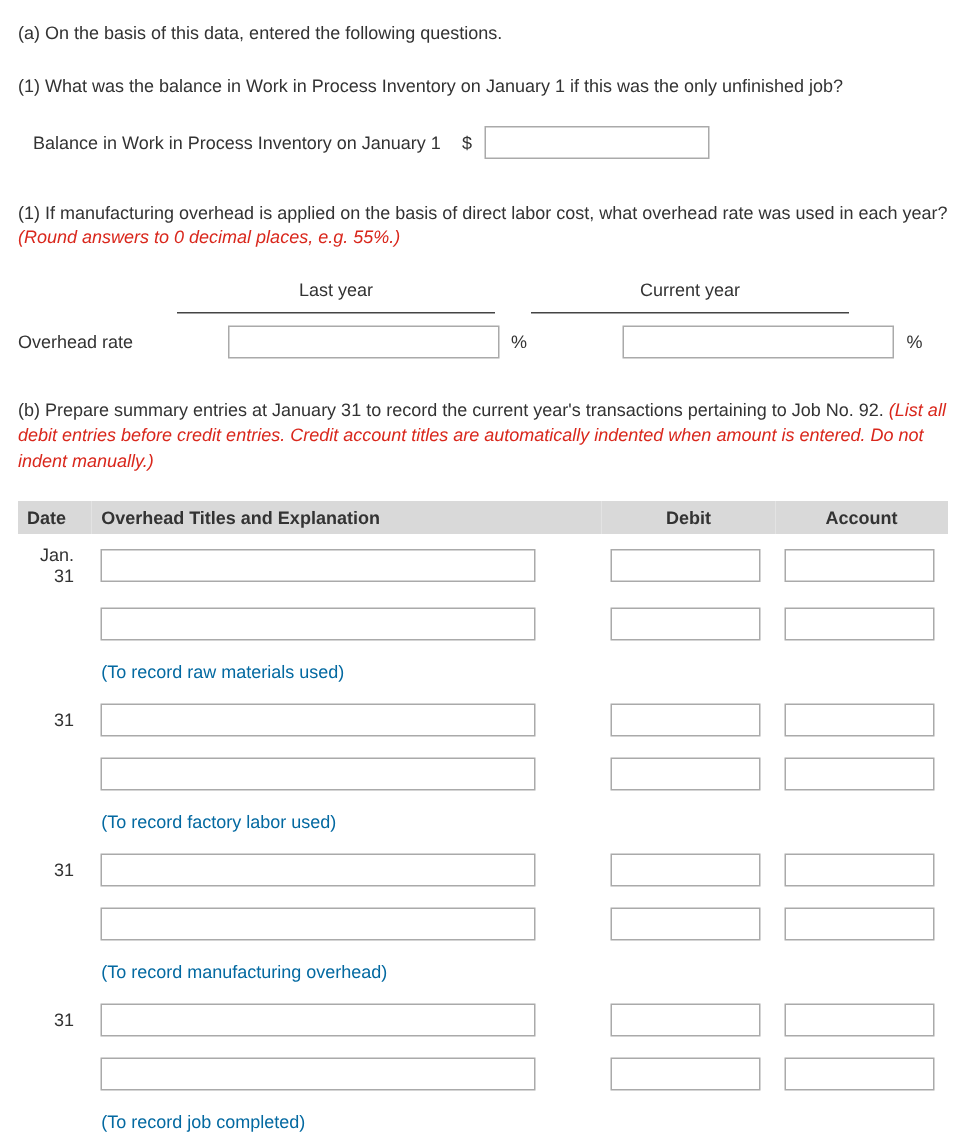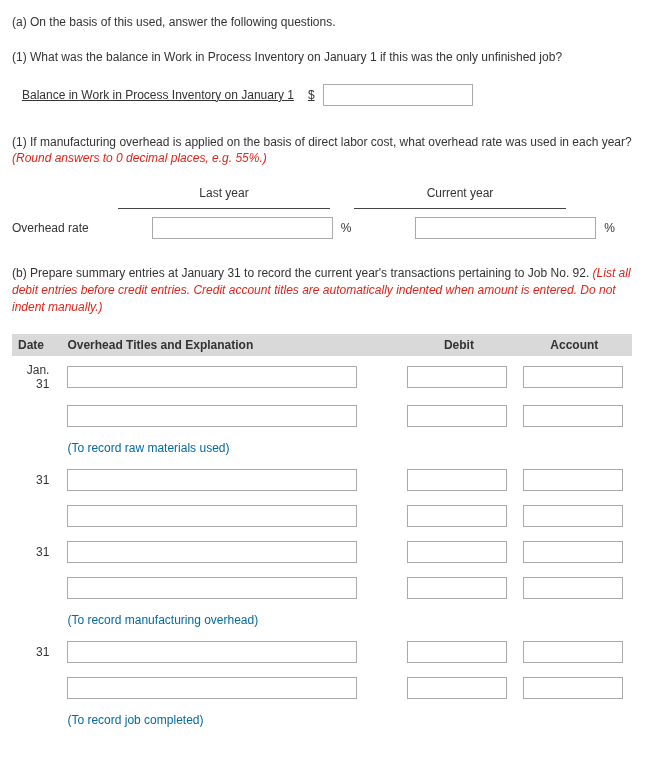--- a/index.html
+++ b/index.html
@@ -6,21 +6,21 @@
   body {
     font-family: Arial, Helvetica, sans-serif;
     font-size: 12px;
     color: #333;
     margin: 0;
     padding: 14px 12px;
     width: 651px;
   }
   .para { margin: 0 0 18px 0; line-height: 1.4; }
   .red-italic { color: #d9271c; font-style: italic; }
-  .row1 { display: flex; align-items: center; margin: 6px 0 28px 10px; text-decoration: underline; }
+  .row1 { display: flex; align-items: center; margin: 6px 0 28px 10px; }
   .row1 .label { margin-right: 14px; }
   .dollar { margin-right: 8px; }
   input.text-in {
     height: 22px;
     border: 1px solid #aaa;
     background: #fff;
     padding: 2px 4px;
     font-size: 12px;
   }
   .w150 { width: 150px; }
@@ -56,21 +56,21 @@
   table.journal td.date { width: 48px; text-align: right; padding-right: 12px; }
   table.journal td.acct { width: 330px; }
   table.journal td.amt { width: 110px; }
   .note-row td { padding-top: 0; padding-bottom: 12px; color: #0369a1; }
   table.journal td.acct input { width: 290px; }
   table.journal td.amt input { width: 100px; }
 </style>
 </head>
 <body>
 
-<p class="para">(a) On the basis of this used, answer the following questions.</p>
+<p class="para">(a) On the basis of this data, entered the following questions.</p>
 
 <p class="para">(1) What was the balance in Work in Process Inventory on January 1 if this was the only unfinished job?</p>
 
 <div class="row1">
   <span class="label">Balance in Work in Process Inventory on January 1</span>
   <span class="dollar">$</span>
   <input class="text-in w150" type="text" style="">
 </div>
 
 <p class="para">
@@ -131,20 +131,24 @@
     <td class="acct"><input class="text-in" type="text" style=""></td>
     <td class="amt"><input class="text-in" type="text" style=""></td>
     <td class="amt"><input class="text-in" type="text" style=""></td>
   </tr>
   <tr>
     <td class="date"></td>
     <td class="acct"><input class="text-in" type="text" style=""></td>
     <td class="amt"><input class="text-in" type="text" style=""></td>
     <td class="amt"><input class="text-in" type="text" style=""></td>
   </tr>
+  <tr class="note-row">
+    <td></td>
+    <td colspan="3">(To record factory labor used)</td>
+  </tr>
 
   <tr>
     <td class="date">31</td>
     <td class="acct"><input class="text-in" type="text" style=""></td>
     <td class="amt"><input class="text-in" type="text" style=""></td>
     <td class="amt"><input class="text-in" type="text" style=""></td>
   </tr>
   <tr>
     <td class="date"></td>
     <td class="acct"><input class="text-in" type="text" style=""></td>

